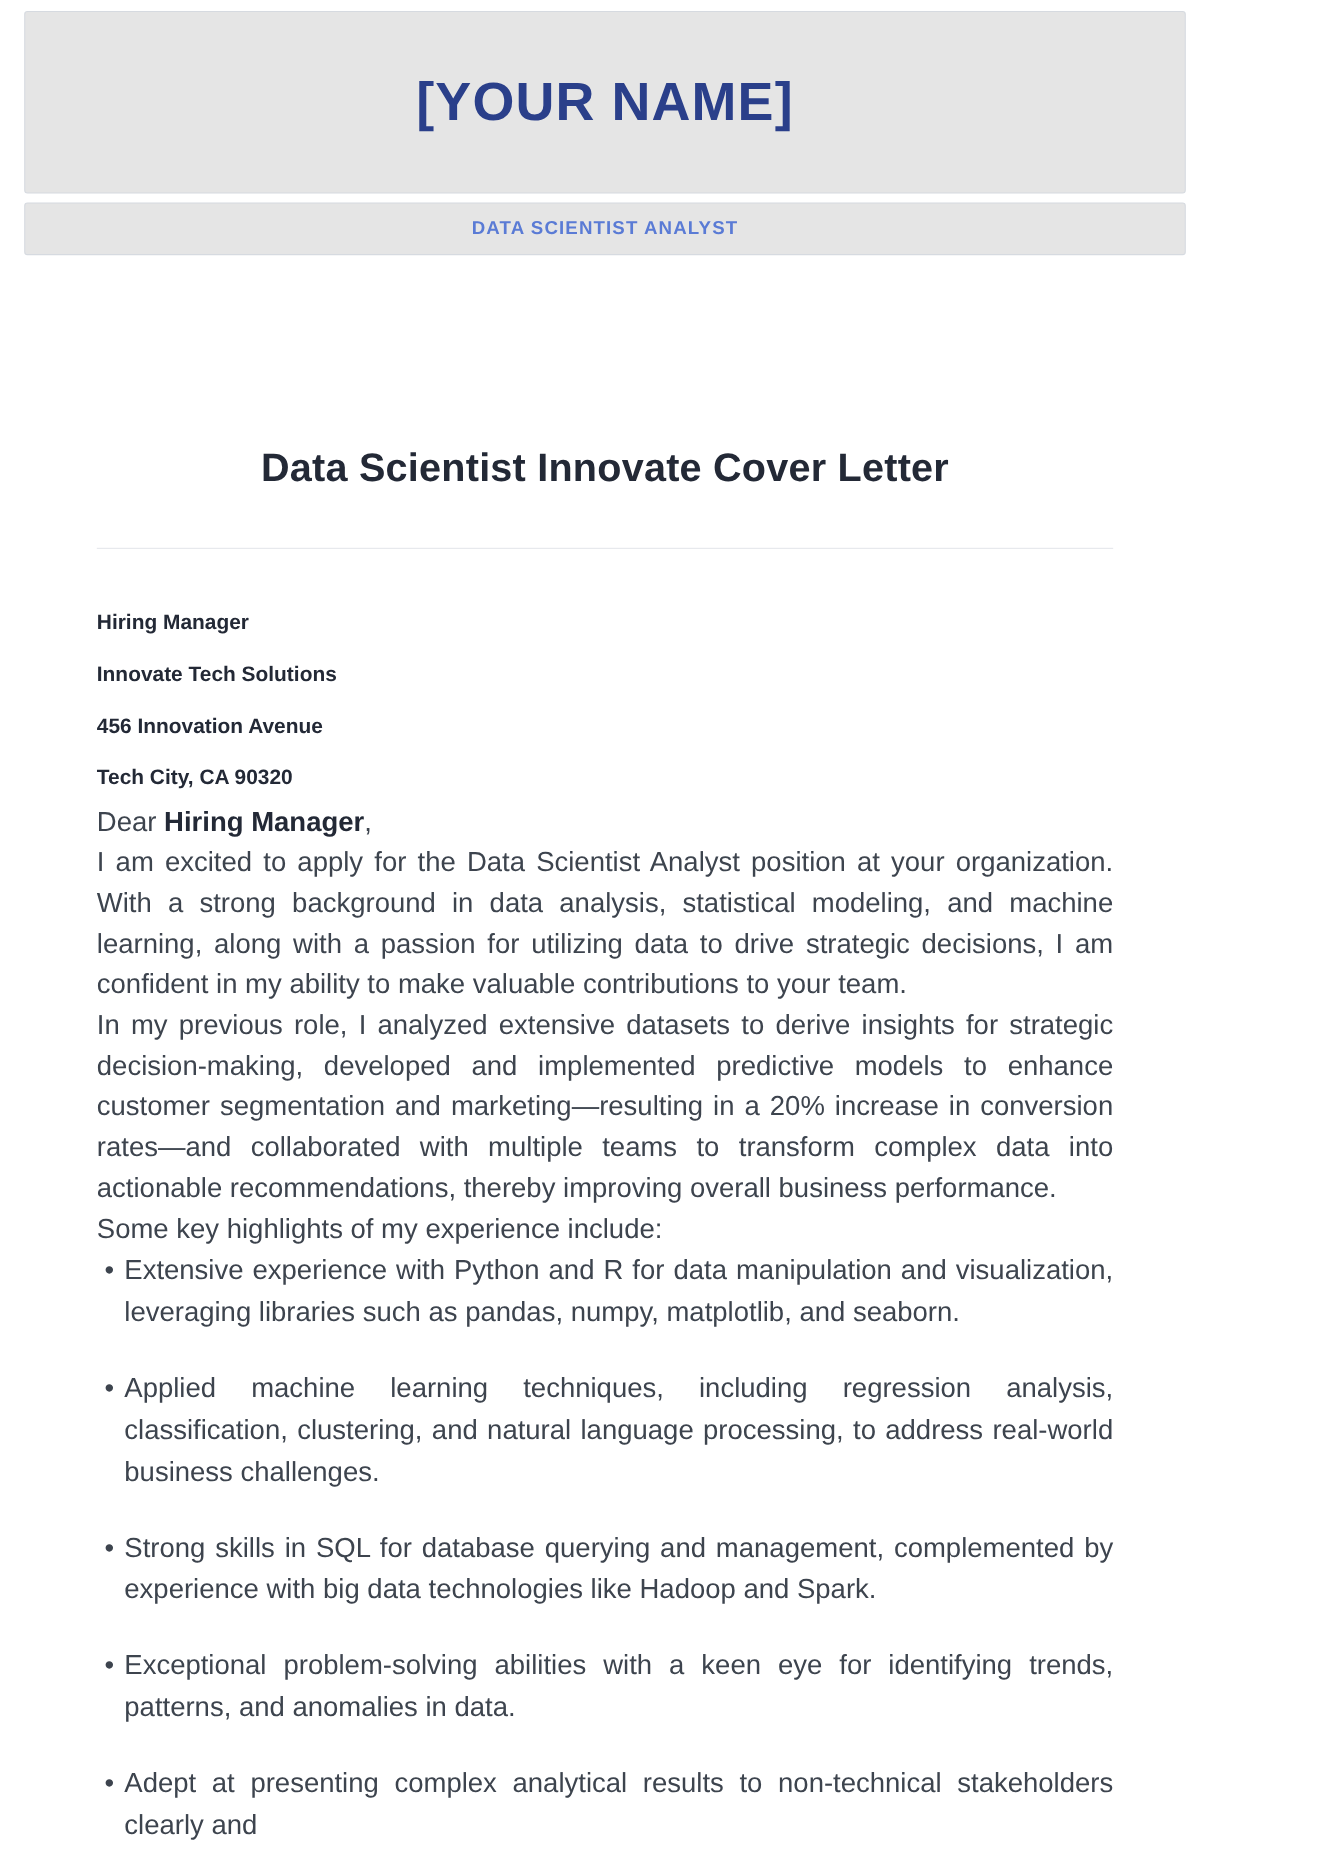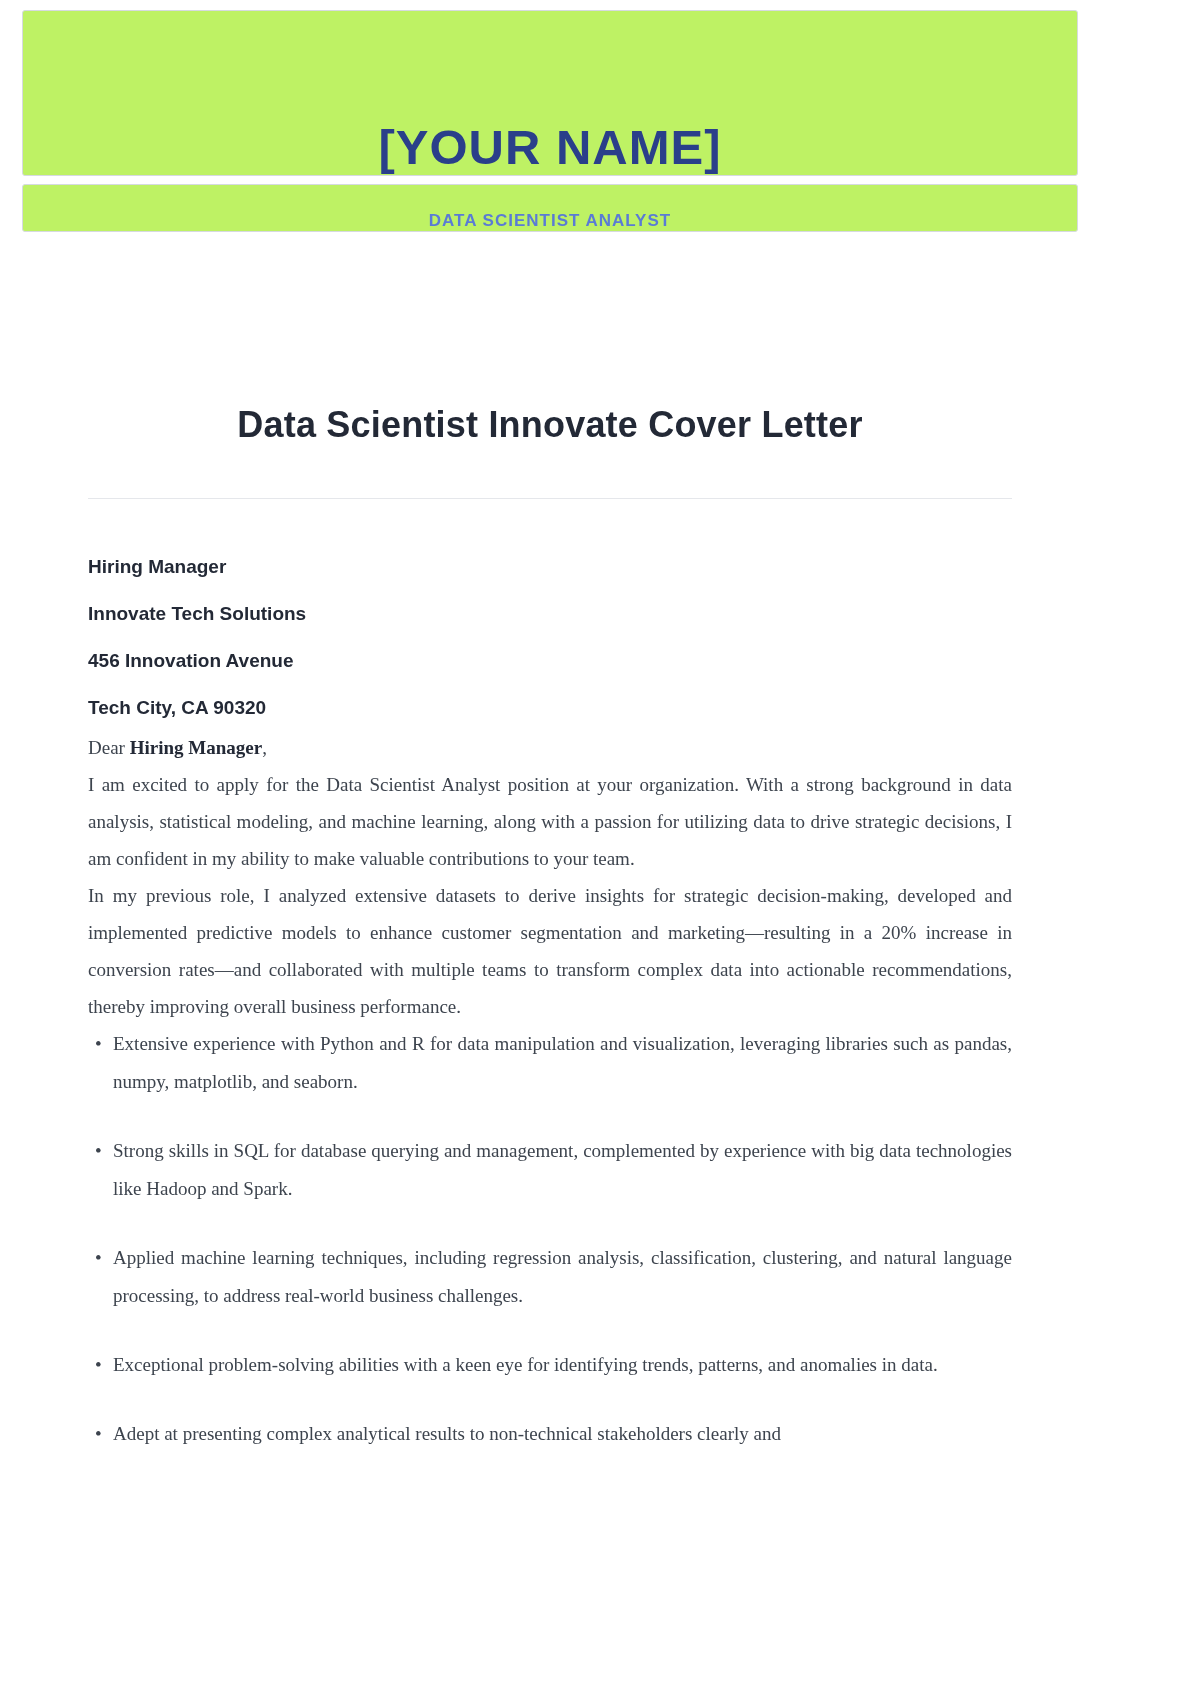--- a/index.html
+++ b/index.html
@@ -18,23 +18,23 @@
 
   .page {
     width: 1100px;
     background: #ffffff;
   }
 
   .header-box {
     border: 1px solid var(--border, #d6dae0);
     border-radius: 3px;
     margin: 0 22px;
-    background: #bef264;
+    background: #e5e5e5;
     display: flex;
-    align-items: flex-end;
+    align-items: center;
     justify-content: center;
   }
 
   .name-box {
     margin-top: 10px;
     height: 166px;
   }
 
   .name-heading {
     font-size: 49px;
@@ -84,24 +84,23 @@
     color: var(--heading-dark, #232936);
     line-height: 27px;
     margin-bottom: 20px;
   }
 
   .recipient-line:last-child {
     margin-bottom: 8px;
   }
 
   .body-text {
-    font-size: 19px;
+    font-size: 25px;
     line-height: 37px;
     color: var(--body-text, #3d444e);
-    font-family: Liberation Serif, serif;
   }
 
   .para {
     text-align: justify;
   }
 
   .salutation strong,
   .recipient-line strong {
     color: var(--heading-dark, #232936);
   }
@@ -152,24 +151,25 @@
       <p class="recipient-line">456 Innovation Avenue</p>
       <p class="recipient-line">Tech City, CA 90320</p>
     </div>
 
     <p class="body-text salutation"><span>Dear </span><strong>Hiring Manager</strong><span>,</span></p>
 
     <p class="body-text para">I am excited to apply for the Data Scientist Analyst position at your organization. With a strong background in data analysis, statistical modeling, and machine learning, along with a passion for utilizing data to drive strategic decisions, I am confident in my ability to make valuable contributions to your team.</p>
 
     <p class="body-text para">In my previous role, I analyzed extensive datasets to derive insights for strategic decision-making, developed and implemented predictive models to enhance customer segmentation and marketing—resulting in a 20% increase in conversion rates—and collaborated with multiple teams to transform complex data into actionable recommendations, thereby improving overall business performance.</p>
 
+    <p class="body-text">Some key highlights of my experience include:</p>
 
     <ul class="bullets body-text">
       <li>Extensive experience with Python and R for data manipulation and visualization, leveraging libraries such as pandas, numpy, matplotlib, and seaborn.</li>
+      <li>Applied machine learning techniques, including regression analysis, classification, clustering, and natural language processing, to address real-world business challenges.</li>
       <li>Strong skills in SQL for database querying and management, complemented by experience with big data technologies like Hadoop and Spark.</li>
-      <li>Applied machine learning techniques, including regression analysis, classification, clustering, and natural language processing, to address real-world business challenges.</li>
       <li>Exceptional problem-solving abilities with a keen eye for identifying trends, patterns, and anomalies in data.</li>
       <li>Adept at presenting complex analytical results to non-technical stakeholders clearly and</li>
     </ul>
 
   </main>
 
 </div>
 
 </body></html>

